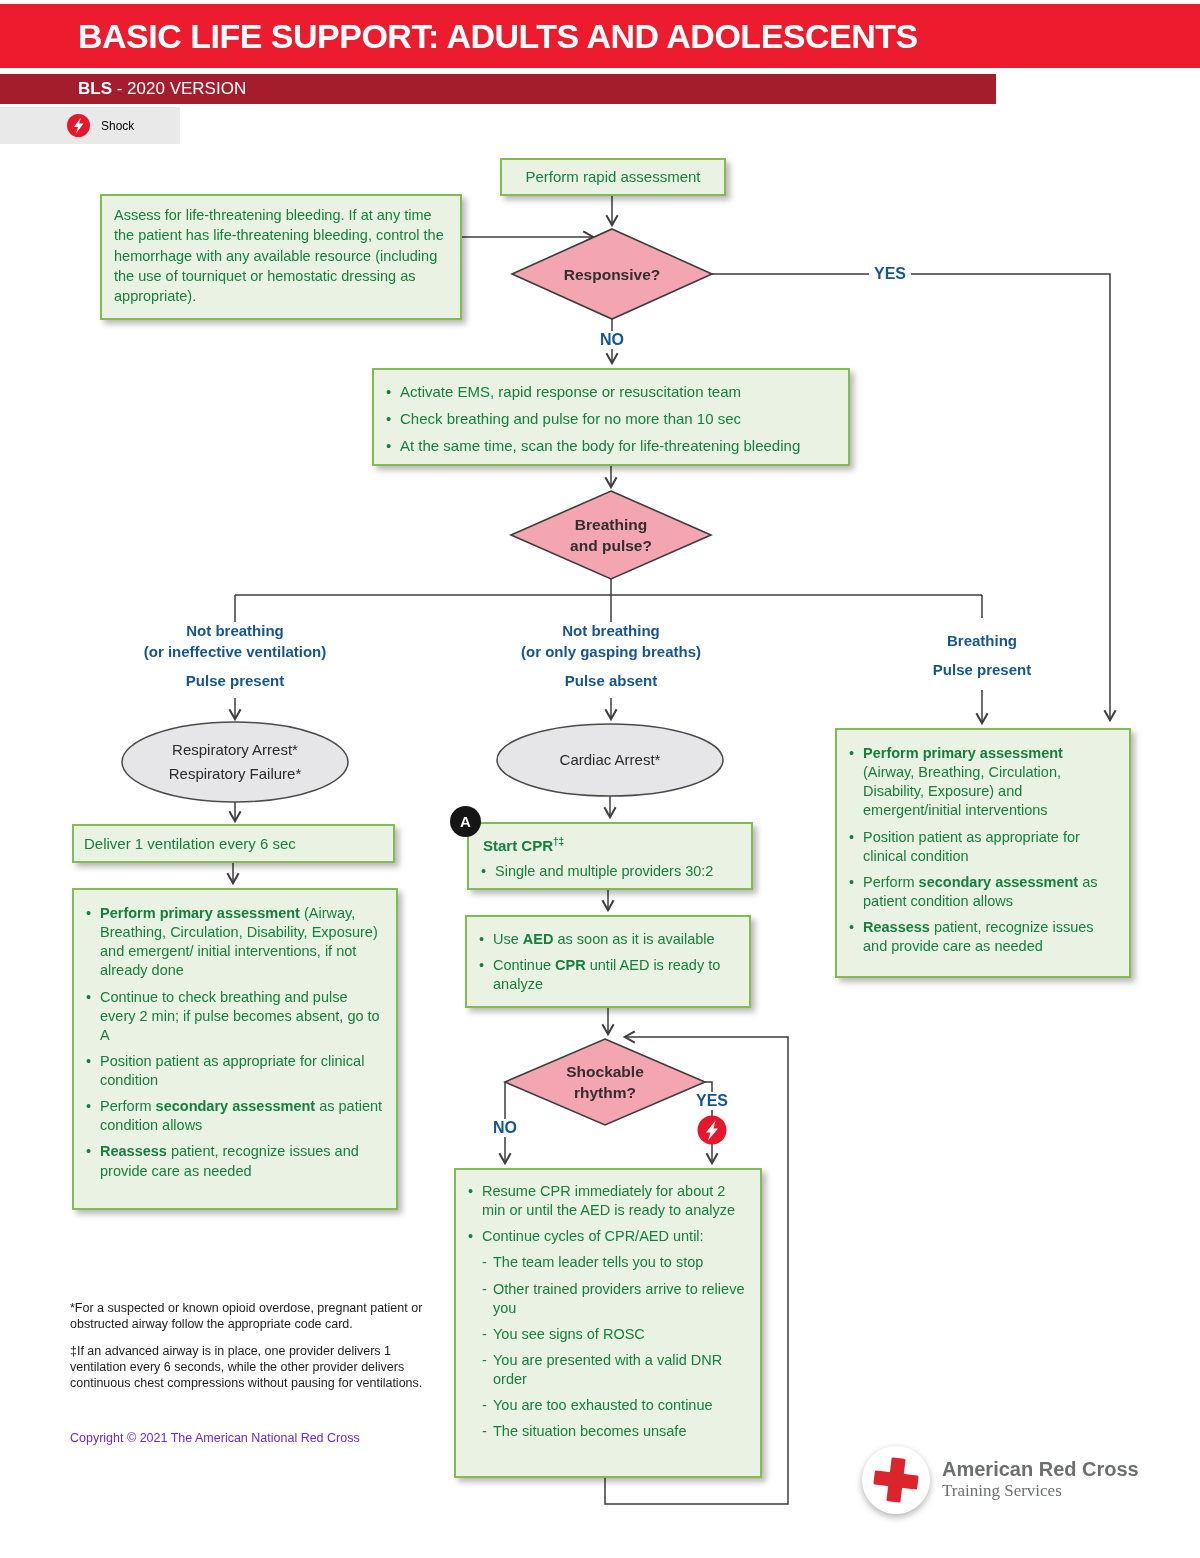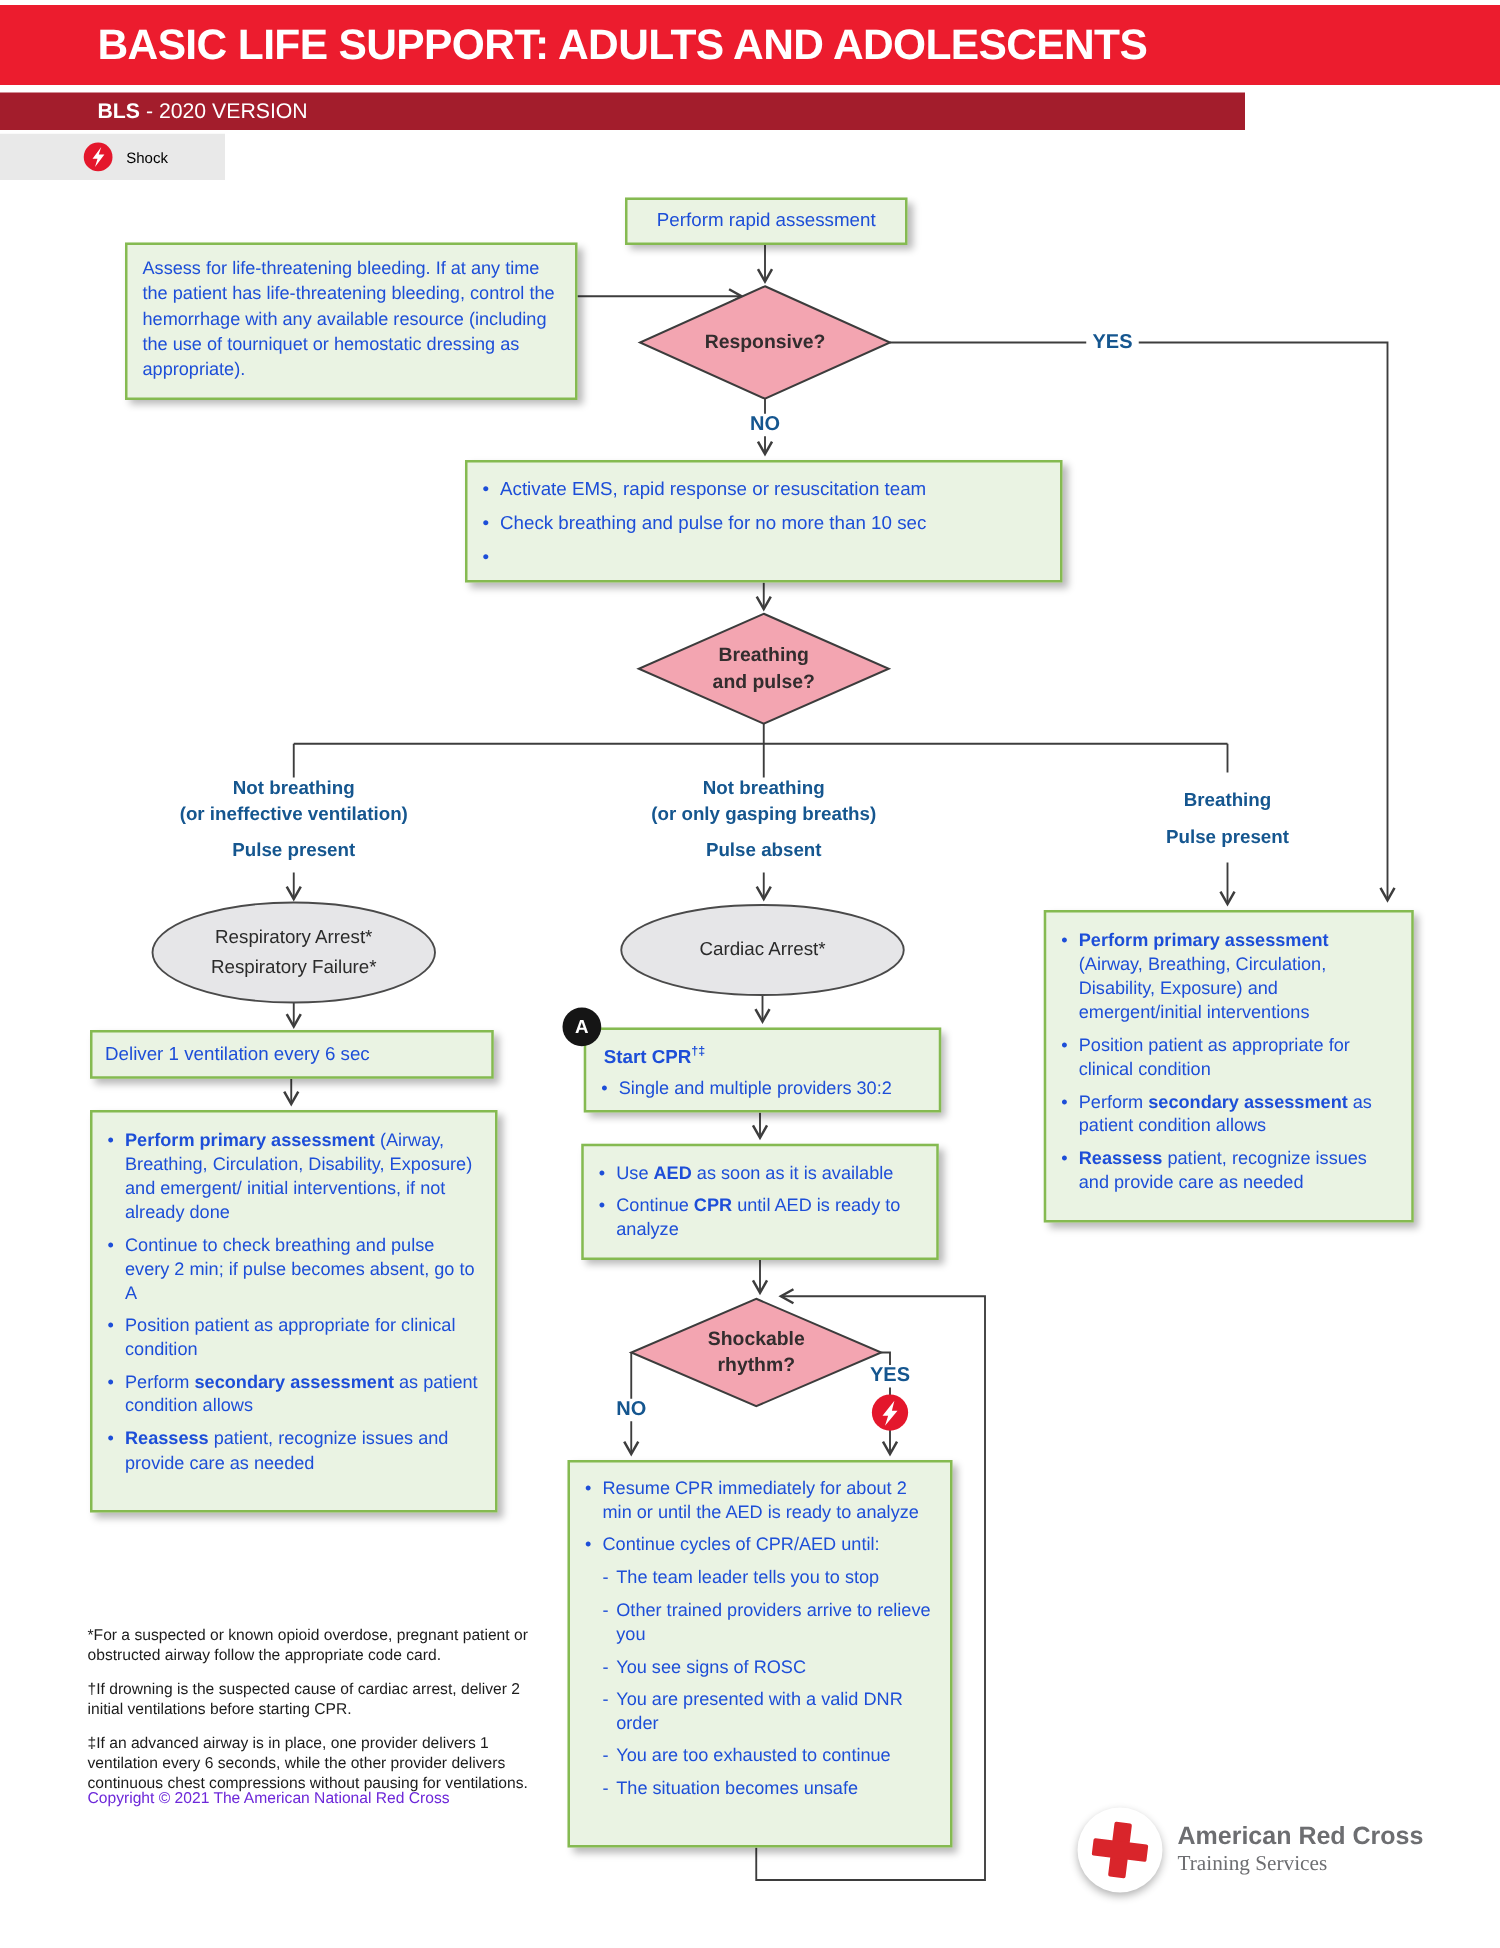--- a/index.html
+++ b/index.html
@@ -13,21 +13,21 @@
                display:flex;align-items:center;color:#fff;font-size:17px;}
   .bar-version .v{margin-left:78px;}
   .tab-shock{position:absolute;left:0;top:107px;width:180px;height:37px;background:#E9E9E9;
              display:flex;align-items:center;gap:10px;padding-left:66px;box-sizing:border-box;
              font-size:12px;color:#000000;}
   
   #wires{position:absolute;left:0;top:0;z-index:1;}
   
   .gbox{position:absolute;z-index:2;background:#EAF3E3;border:2px solid #85BA51;
         box-shadow:4px 4px 6px rgba(0,0,0,.28);box-sizing:border-box;font-size:14.5px;
-        line-height:1.32;color:#1d4ed8;}
+        line-height:1.32;color:#15803d;}
   .gbox.center{display:flex;align-items:center;justify-content:center;text-align:center;}
   .pad{padding:9px 12px;}
   .li{display:flex;margin-bottom:7px;}
   .li .m{flex:none;width:14px;}
   .li.ind{padding-left:14px;}
   .li.ind .m{width:11px;}
   
   .shape-text{position:absolute;z-index:2;transform:translate(-50%,-50%);text-align:center;
               font-weight:bold;font-size:15.5px;color:#332d2e;line-height:21px;white-space:nowrap;}
   .oval-text{position:absolute;z-index:2;transform:translate(-50%,-50%);text-align:center;
@@ -132,20 +132,21 @@
         <div class="li">
           <span class="m">•</span>
           <span class="tx"><span>Activate EMS, rapid response or resuscitation team</span></span>
         </div>
         <div class="li">
           <span class="m">•</span>
           <span class="tx"><span>Check breathing and pulse for no more than 10 sec</span></span>
         </div>
         <div class="li">
           <span class="m">•</span>
+          <span class="tx"><span>At the same time, scan the body for life-threatening bleeding</span></span>
         </div>
       </div>
   </div>
 
   <div class="gbox" style="left:72px;top:824px;width:323px;height:39px;font-size:15px;display:flex;align-items:center;padding-left:10px;">
     <span>Deliver 1 ventilation every 6 sec</span>
   </div>
 
   <div class="gbox pad" style="left:72px;top:888px;width:326px;height:322px;padding-top:14px;">
     <div>
@@ -287,21 +288,20 @@
     <div>Pulse absent</div>
   </div>
   <div class="branch" style="left:982px;top:630px;width:200px;">
     <div>Breathing</div>
     <div class="gap"></div>
     <div>Pulse present</div>
   </div>
 
   <div class="footnotes">
     <div>*For a suspected or known opioid overdose, pregnant patient or obstructed airway follow the appropriate code card.</div>
-    <div>†If drowning is the suspected cause of cardiac arrest, deliver 2 initial ventilations before starting CPR.</div>
     <div>‡If an advanced airway is in place, one provider delivers 1 ventilation every 6 seconds, while the other provider delivers continuous chest compressions without pausing for ventilations.</div>
   </div>
   <div class="copyright">Copyright © 2021 The American National Red Cross</div>
 
   <div class="logo-circle">
     <svg width="52" height="52" viewBox="0 0 52 52">
       <g transform="rotate(7 26 26)" fill="#D9252B">
         <rect x="19" y="4" width="14" height="44" rx="1.5"></rect>
         <rect x="4" y="19" width="44" height="14" rx="1.5"></rect>
       </g>

